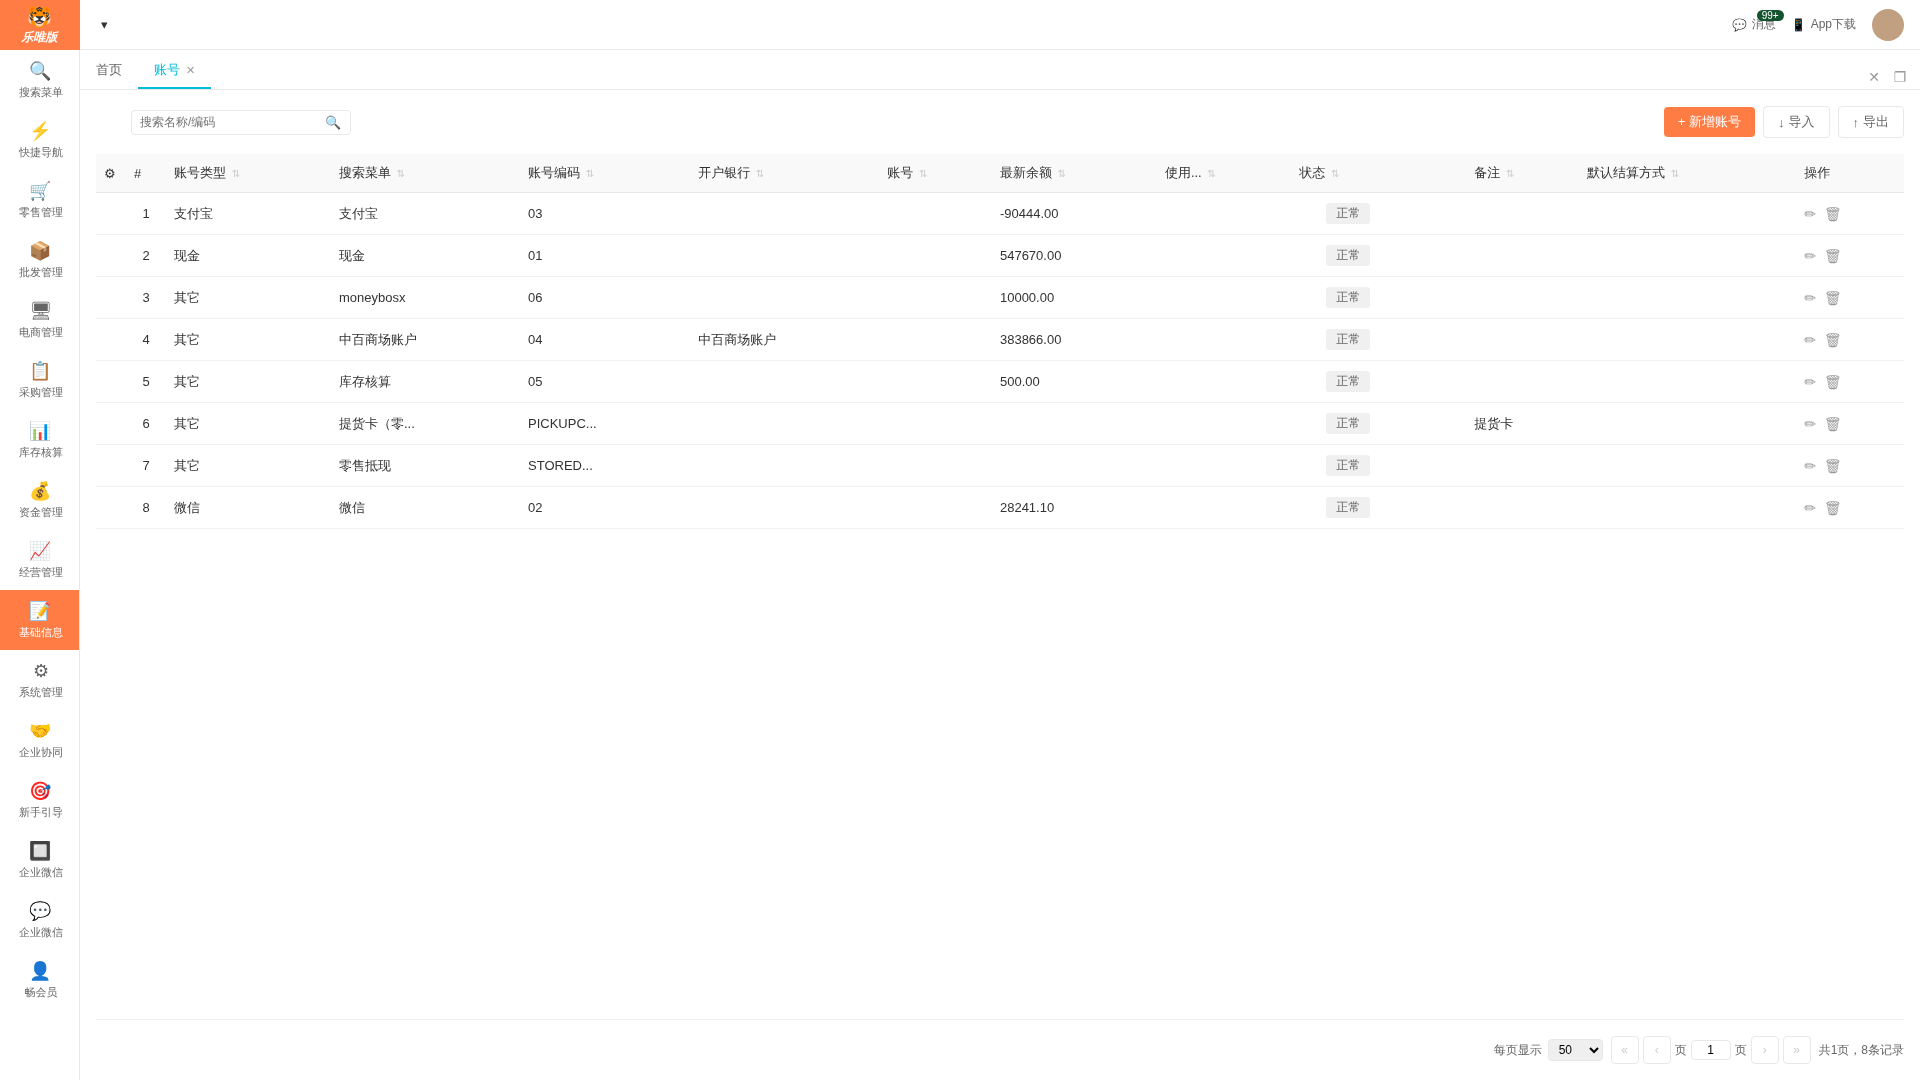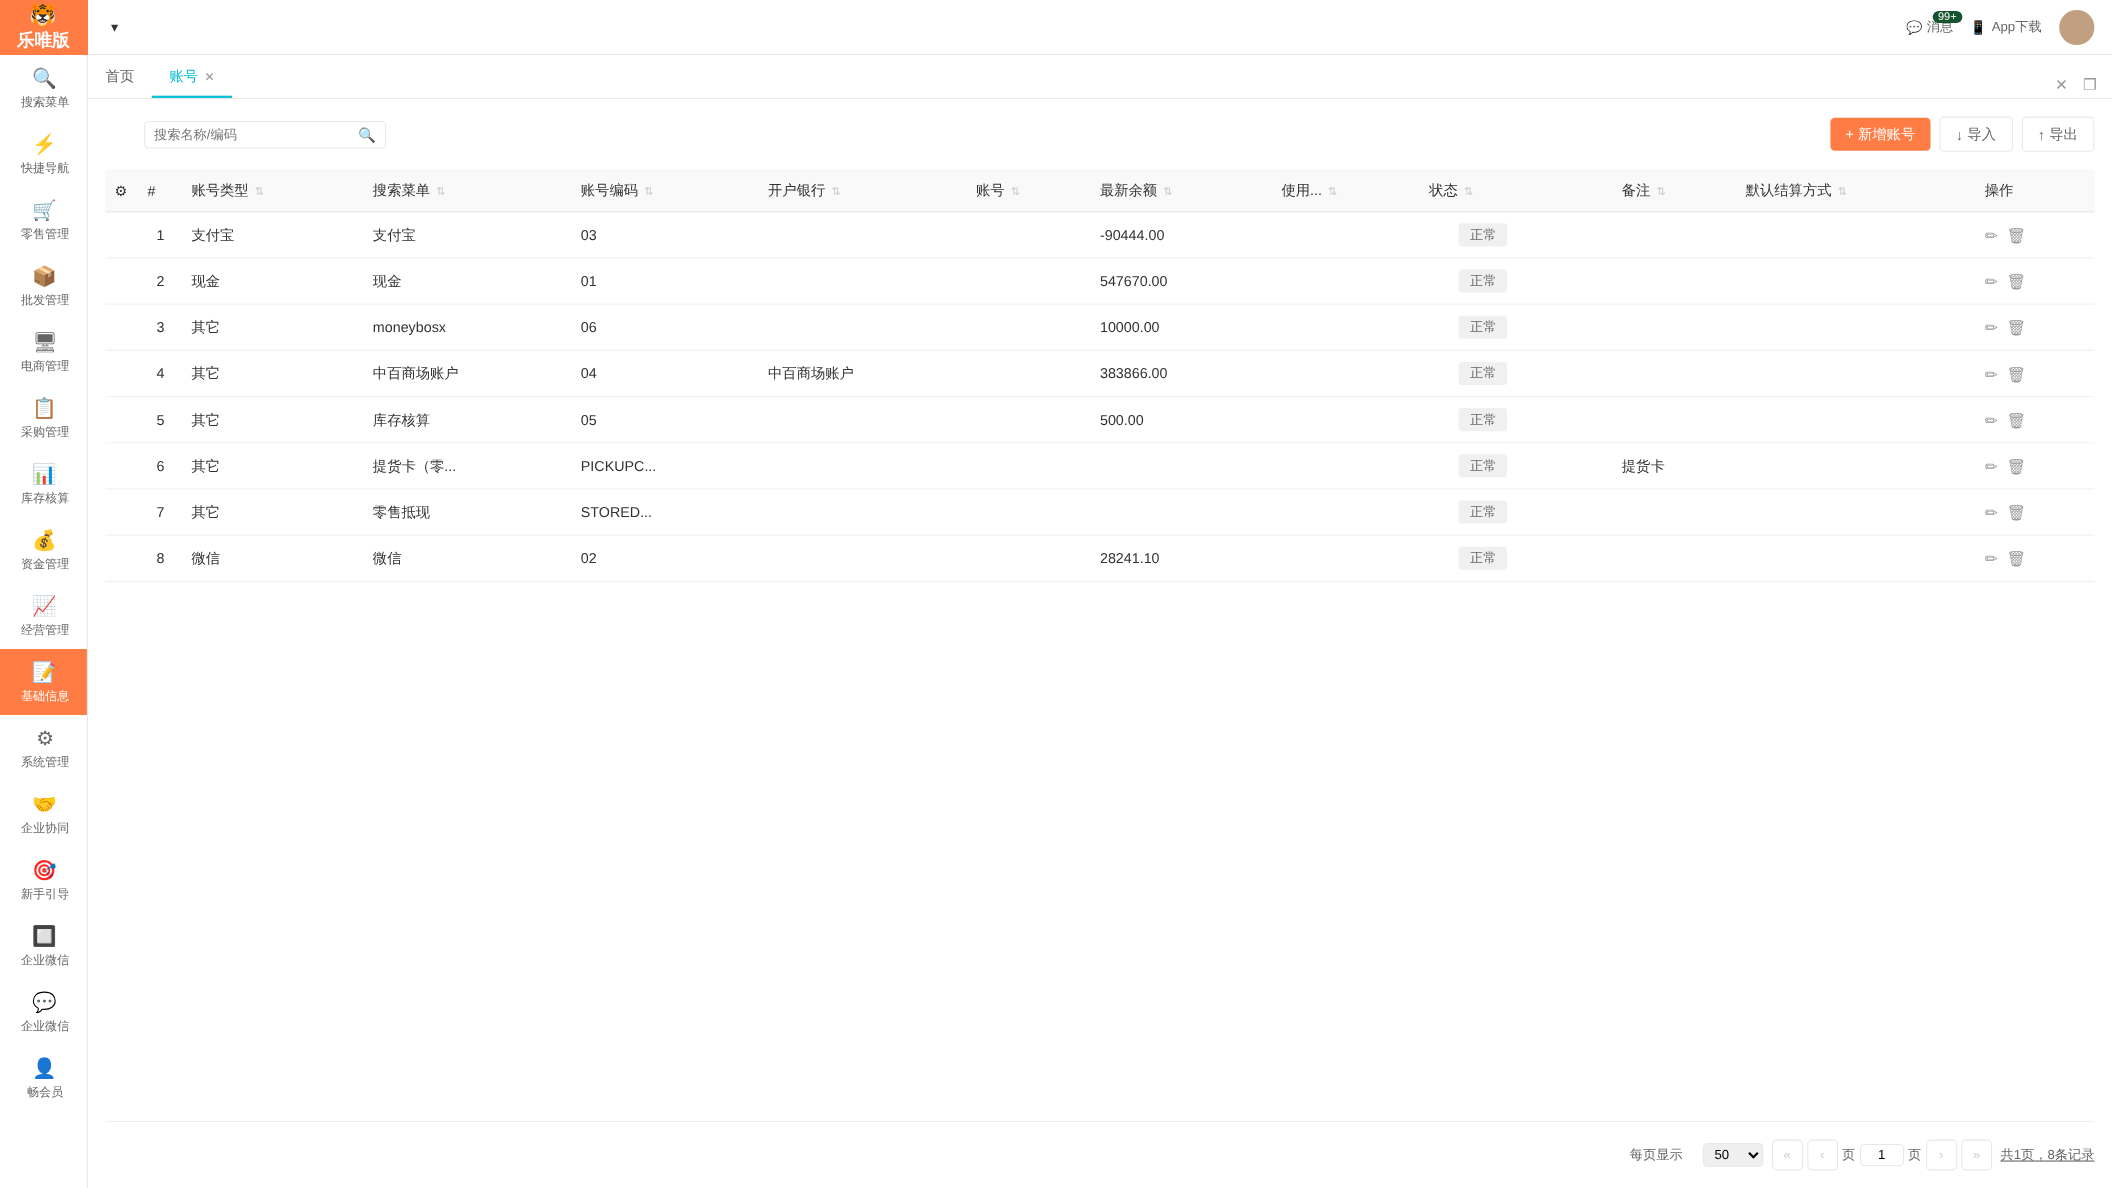--- a/index.html
+++ b/index.html
@@ -26,22 +26,23 @@
       color: white;
       font-size: 11px;
       font-weight: bold;
       flex-direction: column;
     }
     .sidebar-logo-icon {
       font-size: 20px;
       color: white;
     }
     .sidebar-logo-text {
-      font-size: 16px;
+      font-size: 12px;
       color: white;
+      font-style: italic;
     }
     .sidebar-item {
       width: 100%;
       padding: 10px 0;
       display: flex;
       flex-direction: column;
       align-items: center;
       cursor: pointer;
       color: #666;
       font-size: 12px;
@@ -295,21 +296,21 @@
       padding-top: 16px;
       display: flex;
       align-items: center;
       justify-content: flex-end;
       gap: 8px;
       border-top: 1px solid #f0f0f0;
     }
     .page-size-select {
       display: flex;
       align-items: center;
-      gap: 18px;
+      gap: 6px;
       font-size: 12px;
       color: #666;
     }
     .page-size-select select {
       border: 1px solid #e8e8e8;
       border-radius: 4px;
       padding: 2px 6px;
       font-size: 12px;
     }
     .page-nav {
@@ -342,21 +343,20 @@
       width: 40px;
       border: 1px solid #e8e8e8;
       border-radius: 4px;
       text-align: center;
       padding: 2px 4px;
       font-size: 12px;
     }
     .total-text {
       font-size: 12px;
       color: #666;
-      text-decoration: underline;
     }
   </style>
 </head>
 <body>
 
 <div class="sidebar">
   <div class="sidebar-logo">
     <span class="sidebar-logo-icon">🐯</span>
     <span class="sidebar-logo-text">乐唯版</span>
   </div>

